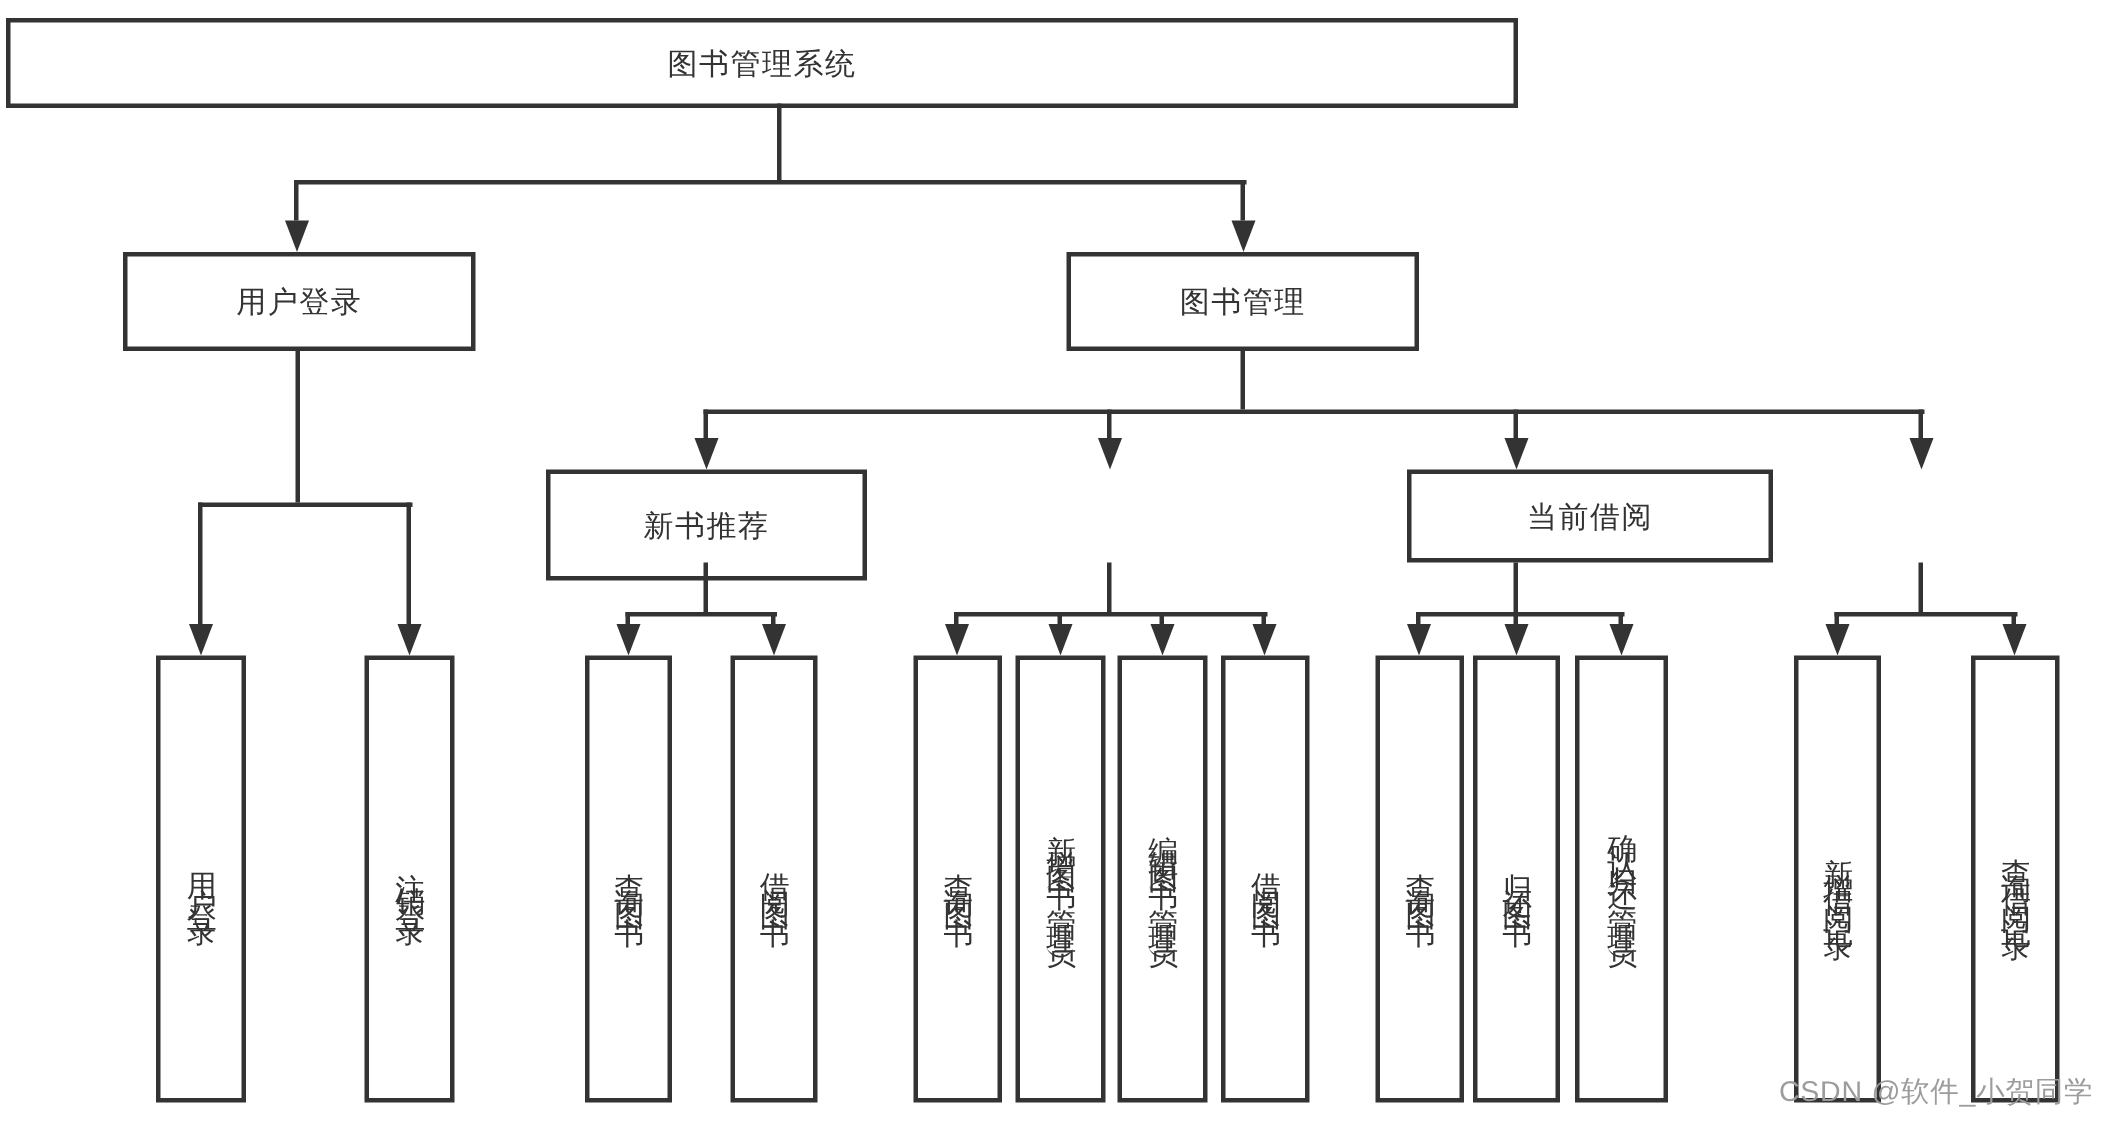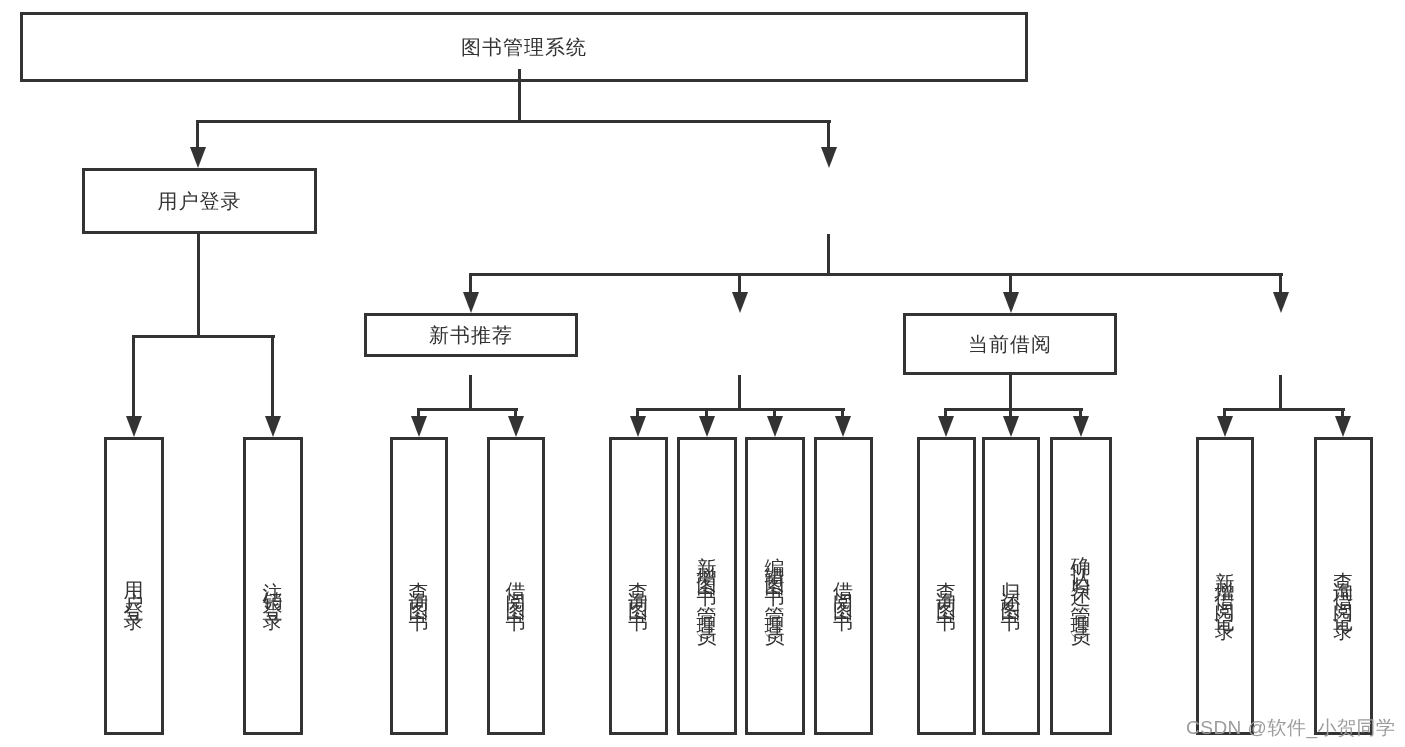--- a/index.html
+++ b/index.html
@@ -26,49 +26,52 @@
   }
   .watermark{
     position:absolute;font-size:19px;color:#9c9c9c;white-space:nowrap;z-index:5;letter-spacing:.5px;
   }
 </style>
 </head>
 <body>
 
 <div class="canvas">
 
-  <div class="box" style="left:20px;top:12px;width:1008px;height:70px">
+  <div class="box" style="left:4px;top:12px;width:1008px;height:60px">
     <span class="hlabel">图书管理系统</span>
   </div>
 
   <div class="vline" style="left:518px;top:69px;height:51px"></div>
   <div class="hline" style="left:197px;top:120px;width:634px"></div>
   <div class="arrow" style="left:196px;top:120px;height:27px"></div>
   <div class="arrow" style="left:827px;top:120px;height:27px"></div>
 
   <div class="box" style="left:82px;top:168px;width:235px;height:66px">
     <span class="hlabel">用户登录</span>
+  </div>
+  <div class="box" style="left:711px;top:168px;width:235px;height:66px">
+    <span class="hlabel">图书管理</span>
   </div>
 
   <div class="vline" style="left:197px;top:234px;height:101px"></div>
   <div class="hline" style="left:132px;top:335px;width:143px"></div>
   <div class="arrow" style="left:132px;top:335px;height:81px"></div>
   <div class="arrow" style="left:271px;top:335px;height:81px"></div>
 
   <div class="vline" style="left:827px;top:234px;height:39px"></div>
   <div class="hline" style="left:469px;top:273px;width:814px"></div>
   <div class="arrow" style="left:469px;top:273px;height:19px"></div>
   <div class="arrow" style="left:738px;top:273px;height:19px"></div>
   <div class="arrow" style="left:1009px;top:273px;height:19px"></div>
   <div class="arrow" style="left:1279px;top:273px;height:19px"></div>
 
-  <div class="box" style="left:364px;top:313px;width:214px;height:44px">
+  <div class="box" style="left:364px;top:313px;width:214px;height:74px">
     <span class="hlabel">新书推荐</span>
   </div>
-  <div class="box" style="left:903px;top:313px;width:214px;height:62px">
+  <div class="box" style="left:938px;top:313px;width:244px;height:62px">
     <span class="hlabel">当前借阅</span>
   </div>
 
   <div class="vline" style="left:469px;top:375px;height:33px"></div>
   <div class="hline" style="left:417px;top:408px;width:101px"></div>
   <div class="arrow" style="left:417px;top:408px;height:8px"></div>
   <div class="arrow" style="left:514px;top:408px;height:8px"></div>
 
   <div class="vline" style="left:738px;top:375px;height:33px"></div>
   <div class="hline" style="left:636px;top:408px;width:209px"></div>

